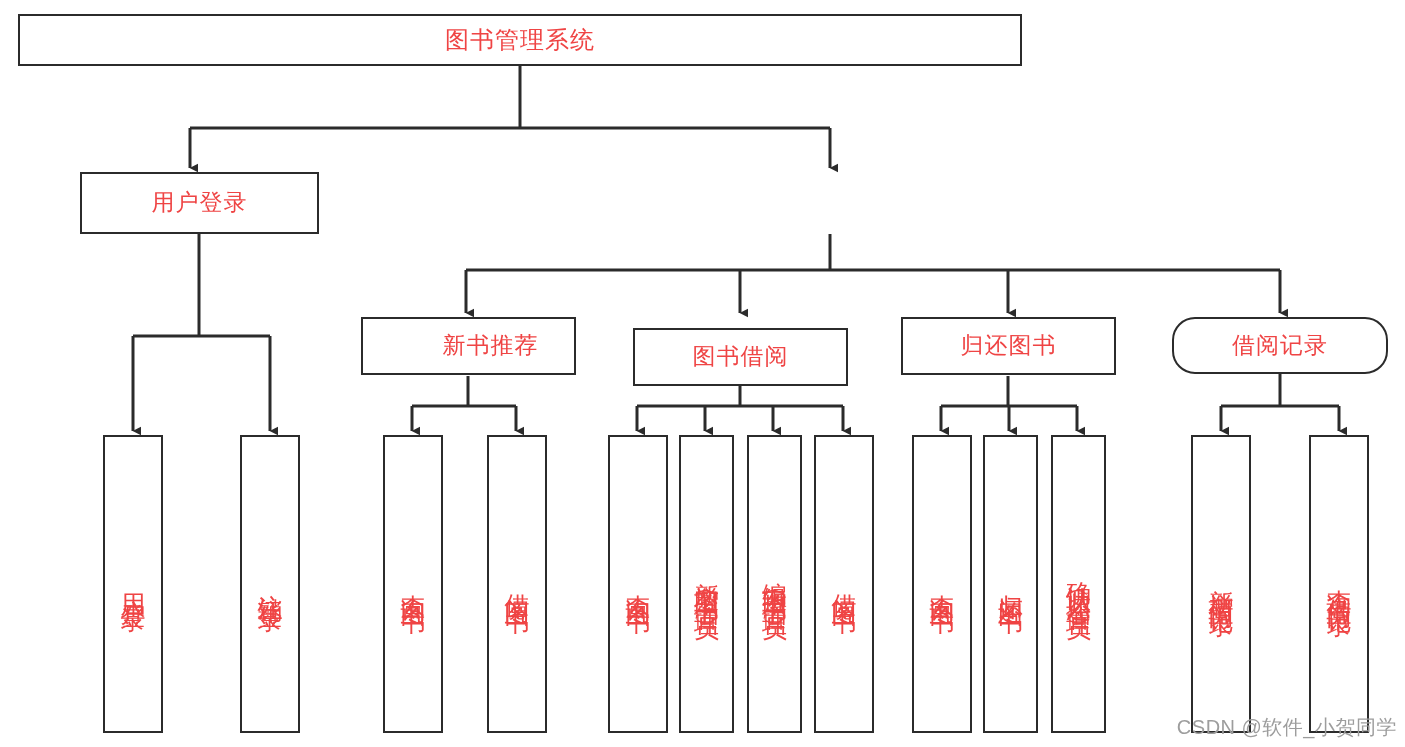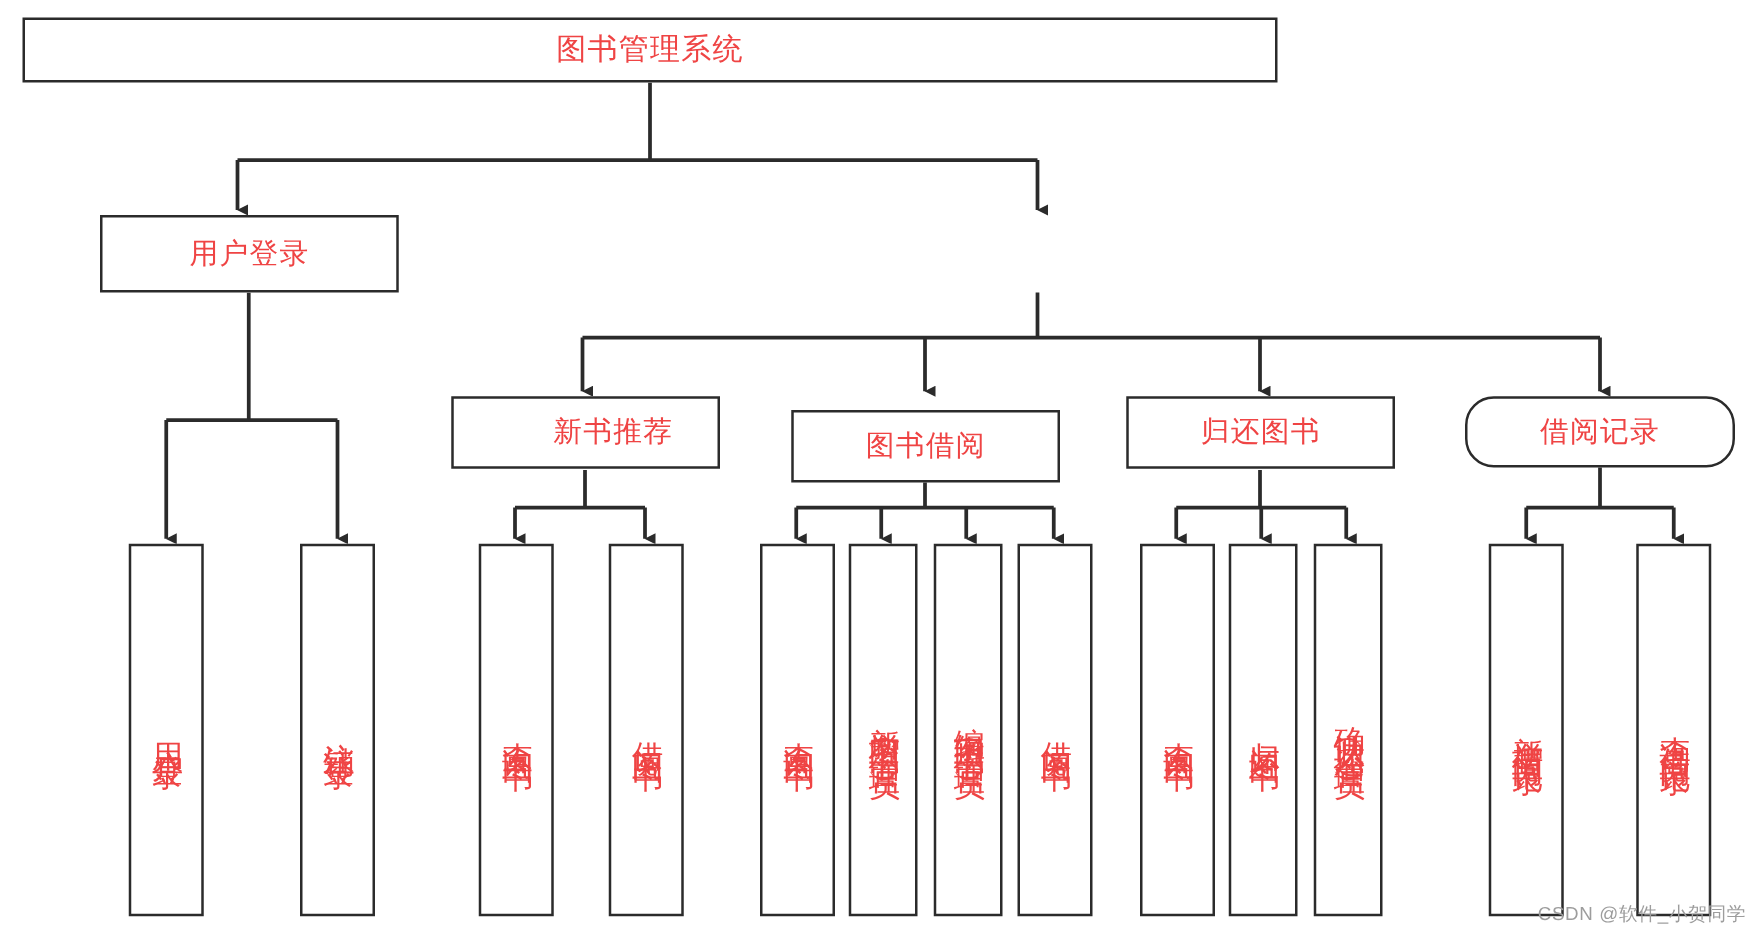--- a/index.html
+++ b/index.html
@@ -57,21 +57,21 @@
     letter-spacing: 5px;
     line-height: 1;
   }
   .node.root .node-label {
     font-size: 24px;
   }
   .watermark {
     position: absolute;
     right: 8px;
     bottom: 6px;
-    font-size: 15px;
+    font-size: 20px;
     color: #9d9d9d;
     letter-spacing: 0.5px;
     z-index: 5;
     white-space: nowrap;
   }
 </style>
 </head>
 <body>
 
 <div id="diagram-root">

